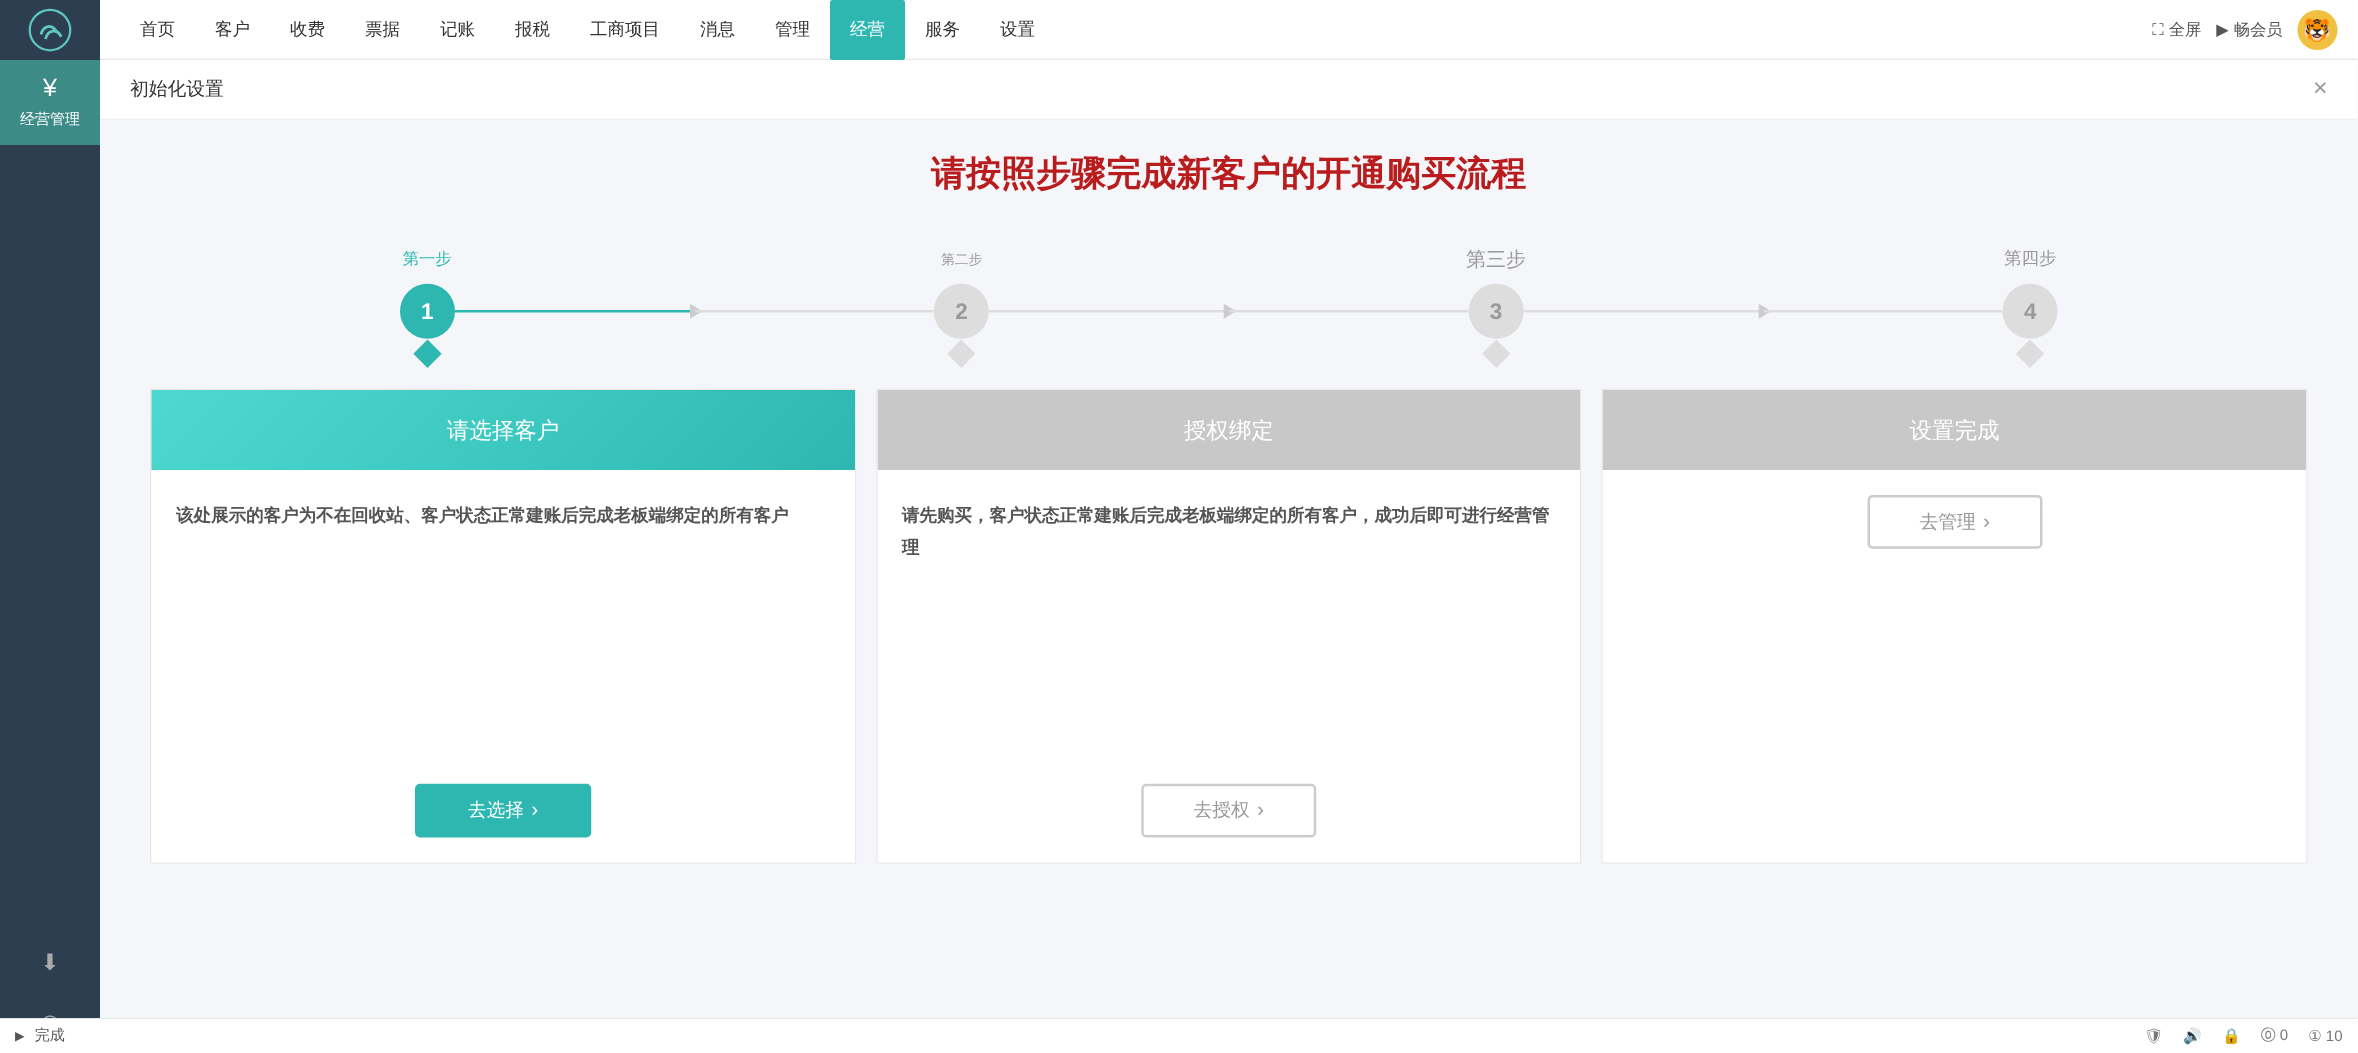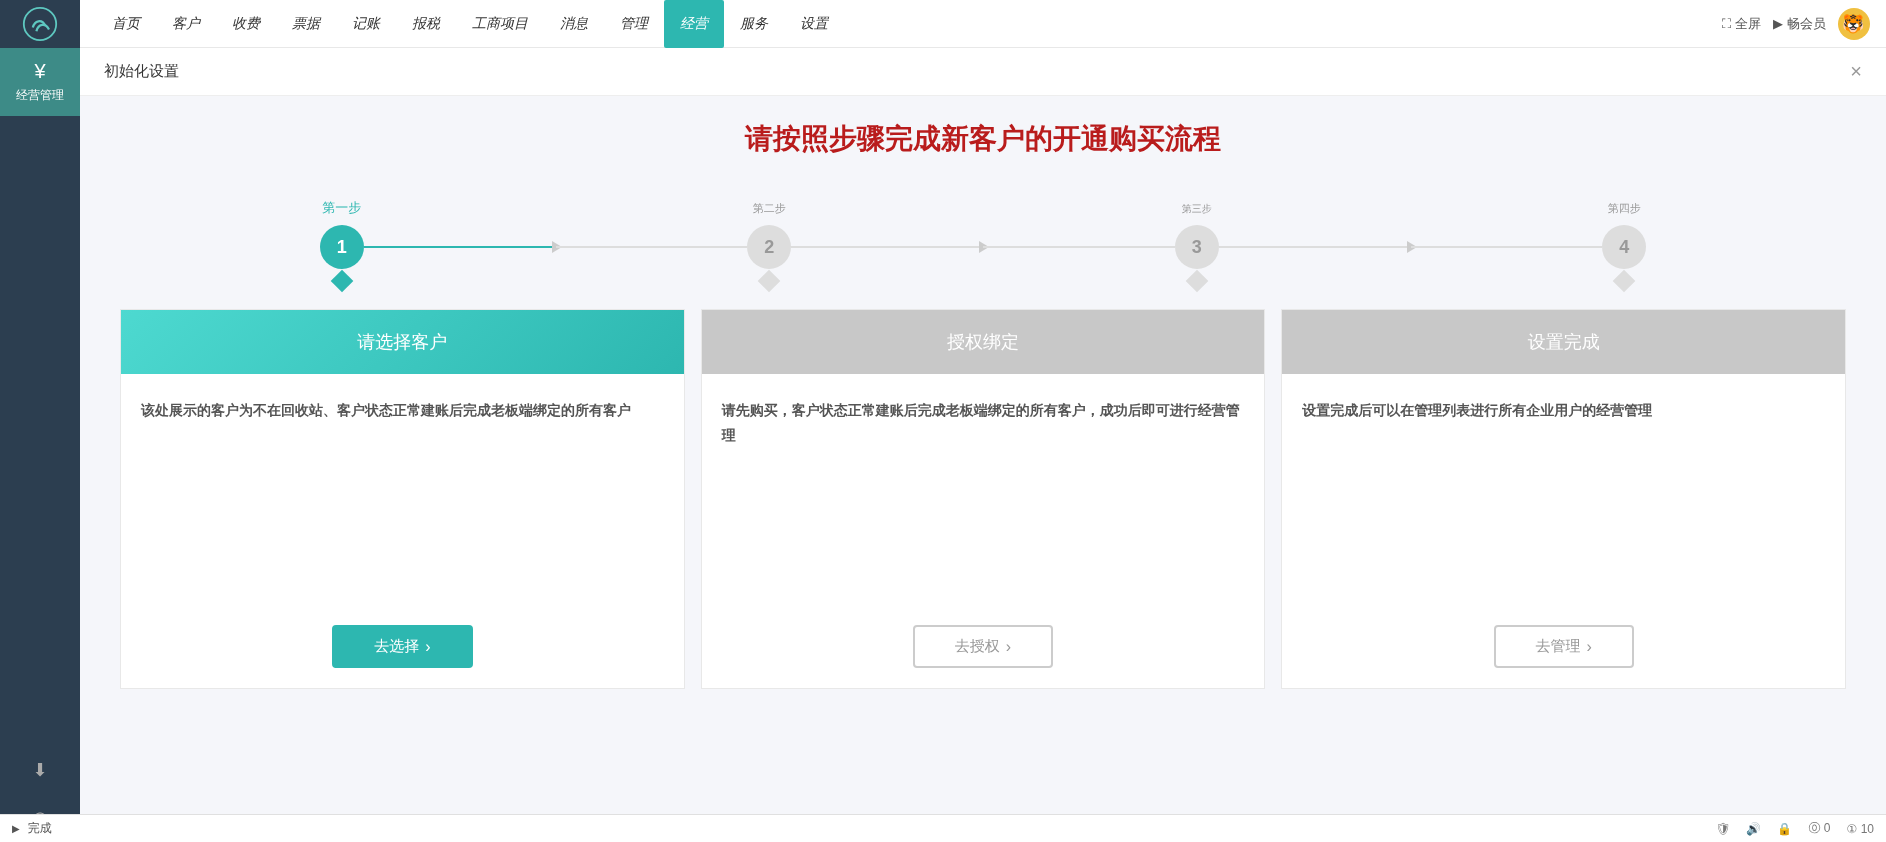--- a/index.html
+++ b/index.html
@@ -5,21 +5,21 @@
     * { box-sizing: border-box; margin: 0; padding: 0; }
     body { font-family: "Microsoft YaHei", "PingFang SC", sans-serif; background: #f0f2f5; width: 1886px; height: 842px; overflow: hidden; }
 
     
     .top-nav {
       display: flex; align-items: center; background: #fff; height: 48px;
       border-bottom: 1px solid #e8e8e8; padding: 0 16px; position: fixed; top: 0; left: 80px; right: 0; z-index: 100;
     }
     .nav-item {
       padding: 0 16px; height: 48px; display: flex; align-items: center; cursor: pointer;
-      font-size: 14px; color: #333; white-space: nowrap; font-style: italic;
+      font-size: 14px; color: #333; white-space: nowrap;
     }
     .nav-item.active { background: #2db7b0; color: #fff; border-radius: 2px; }
     .nav-right { margin-left: auto; display: flex; align-items: center; gap: 12px; }
     .nav-right-btn { display: flex; align-items: center; gap: 4px; font-size: 13px; color: #555; cursor: pointer; }
     .avatar { width: 32px; height: 32px; border-radius: 50%; background: #f0c040; display: flex; align-items: center; justify-content: center; }
 
     
     .sidebar {
       position: fixed; top: 0; left: 0; width: 80px; height: 842px;
       background: #2c3e50; display: flex; flex-direction: column; align-items: center; padding-top: 0;
@@ -149,24 +149,24 @@
     <div class="main-title">请按照步骤完成新客户的开通购买流程</div>
 
     <div style="display:flex; padding: 0 8px; margin-bottom: 0;">
       <div style="flex:1; text-align:center;">
         <span style="font-size:13px; color:#2db7b0;">第一步</span>
       </div>
       <div style="flex:1; text-align:center;">
         <span style="font-size:11px; color:#999;">第二步</span>
       </div>
       <div style="flex:1; text-align:center;">
-        <span style="font-size:10px; color:#999;">第三步</span>
-      </div>
-      <div style="flex:1; text-align:center;">
-        <span style="font-size:11px; color:#999;">第四步</span>
+        <span style="font-size:16px; color:#999;">第三步</span>
+      </div>
+      <div style="flex:1; text-align:center;">
+        <span style="font-size:14px; color:#999;">第四步</span>
       </div>
     </div>
 
     <div style="display:flex; align-items:center; padding: 8px 8px 0 8px; margin-bottom: 20px; position:relative;">
 
       <div style="flex:1; display:flex; align-items:center; justify-content:center; flex-direction:column; position:relative;">
         <div style="display:flex; align-items:center; width:100%;">
           <div style="flex:1;"></div>
           <div style="width:44px; height:44px; border-radius:50%; background:#2db7b0; color:#fff; display:flex; align-items:center; justify-content:center; font-size:18px; font-weight:bold; position:relative; z-index:2;">1</div>
           <div style="flex:1; height:2px; background:#2db7b0; position:relative;">
@@ -237,23 +237,20 @@
           <button class="action-btn outline">
             <span>去授权</span>
             <span style="font-size:16px;">›</span>
           </button>
         </div>
       </div>
 
       <div class="card" style="margin-right:0;">
         <div class="card-header">
           <span>设置完成</span>
-        </div>
-        <div class="card-body">
-          <span>设置完成后可以在管理列表进行所有企业用户的经营管理</span>
         </div>
         <div class="card-footer">
           <button class="action-btn outline">
             <span>去管理</span>
             <span style="font-size:16px;">›</span>
           </button>
         </div>
       </div>
     </div>
   </div>

